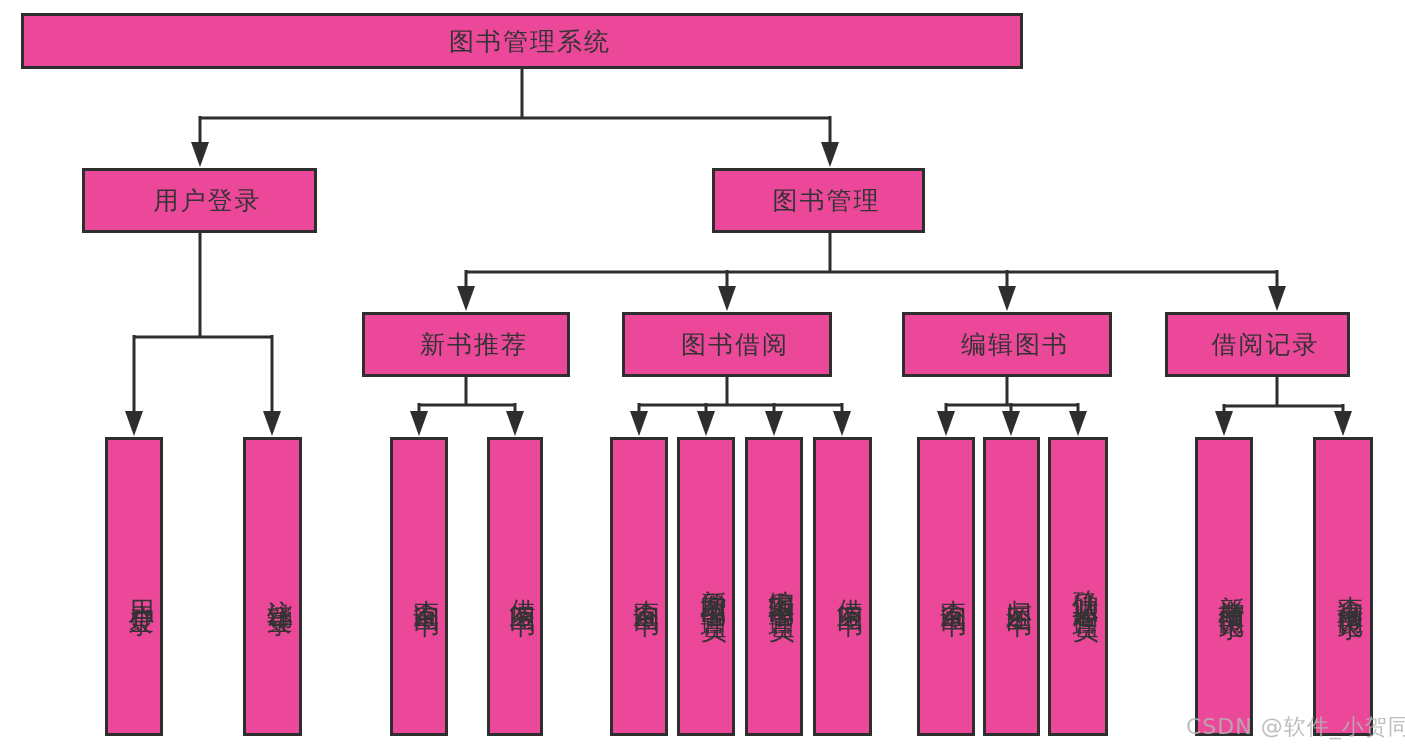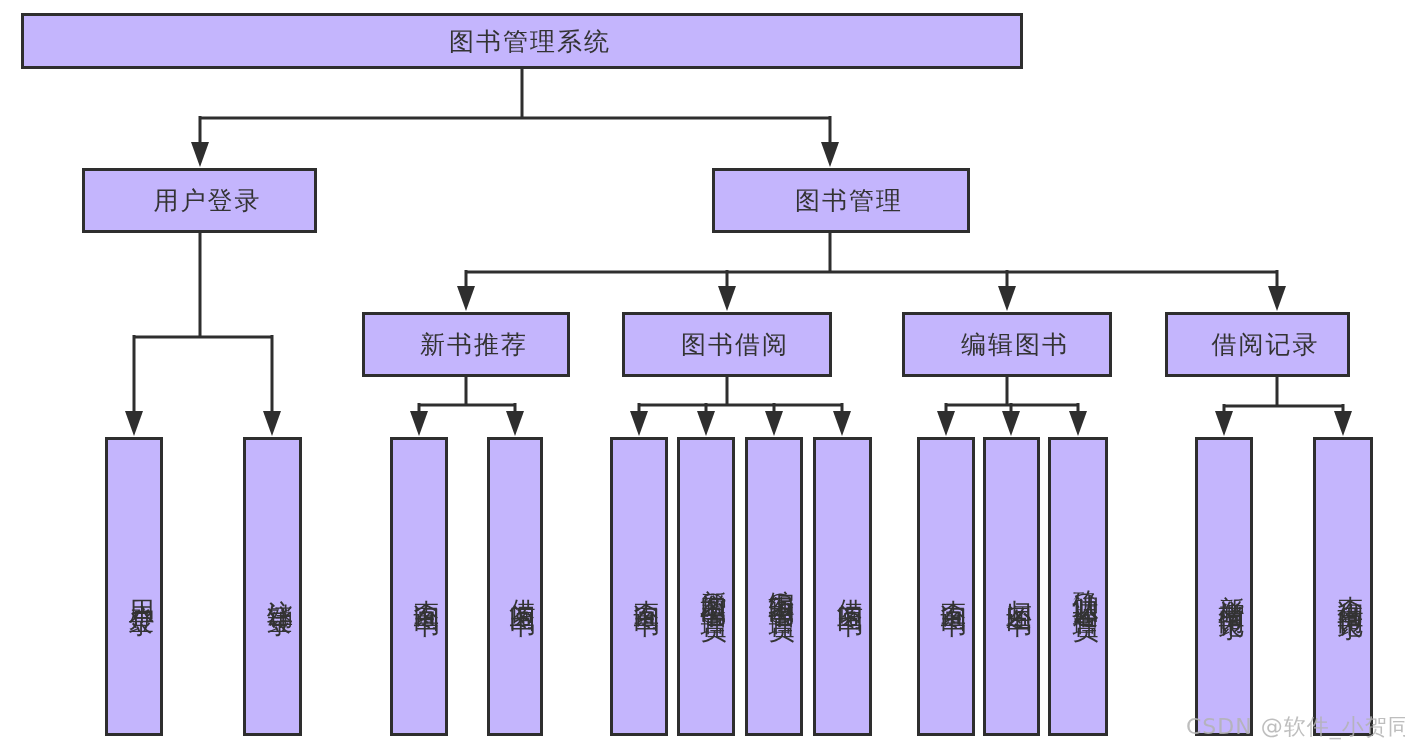--- a/index.html
+++ b/index.html
@@ -5,21 +5,21 @@
   html,body{margin:0;padding:0;background:#fff;}
   .stage{
     position:relative;width:1405px;height:747px;background:var(--background,#fff);
     font-family:"DejaVu Sans","Liberation Sans",sans-serif;color:var(--text,#333);
     overflow:hidden;
   }
   .wires{position:absolute;left:0;top:0;}
   .wire{stroke:var(--line,#2e2e2e);stroke-width:3;fill:none;}
   .arrow{fill:var(--line,#2e2e2e);}
   .box{
-    position:absolute;box-sizing:border-box;background:#c4b5fd;
+    position:absolute;box-sizing:border-box;background:#ec4899;
     border:3px solid var(--line,#2e2e2e);
     display:flex;align-items:center;justify-content:center;padding-left:16px;
   }
   .hbox{font-size:25px;letter-spacing:2px;white-space:nowrap;}
   .vbox{top:437px;height:299px;}
   .vtext{
     writing-mode:vertical-rl;text-orientation:mixed;
     font-size:26px;line-height:1;letter-spacing:4px;white-space:nowrap;
   }
   .watermark{
@@ -65,21 +65,21 @@
     <polygon class="arrow" points="1069,411 1087,411 1078,436"></polygon>
 
     <path class="wire" d="M1277 377 V406 M1224 406 H1343 M1224 404 V429 M1343 404 V429"></path>
     <polygon class="arrow" points="1215,411 1233,411 1224,436"></polygon>
     <polygon class="arrow" points="1334,411 1352,411 1343,436"></polygon>
   </svg>
 
   <div class="box hbox" style="left:21px;top:13px;width:1002px;height:56px">图书管理系统</div>
 
   <div class="box hbox" style="left:82px;top:168px;width:235px;height:65px">用户登录</div>
-  <div class="box hbox" style="left:712px;top:168px;width:258px;height:65px">图书管理</div>
+  <div class="box hbox" style="left:712px;top:168px;width:213px;height:65px">图书管理</div>
 
   <div class="box hbox" style="left:362px;top:312px;width:208px;height:65px">新书推荐</div>
   <div class="box hbox" style="left:622px;top:312px;width:210px;height:65px">图书借阅</div>
   <div class="box hbox" style="left:902px;top:312px;width:210px;height:65px">编辑图书</div>
   <div class="box hbox" style="left:1165px;top:312px;width:185px;height:65px">借阅记录</div>
 
   <div class="box vbox" style="left:105px;width:58px">
     <span class="vtext">用户登录</span>
   </div>
   <div class="box vbox" style="left:243px;width:59px">

